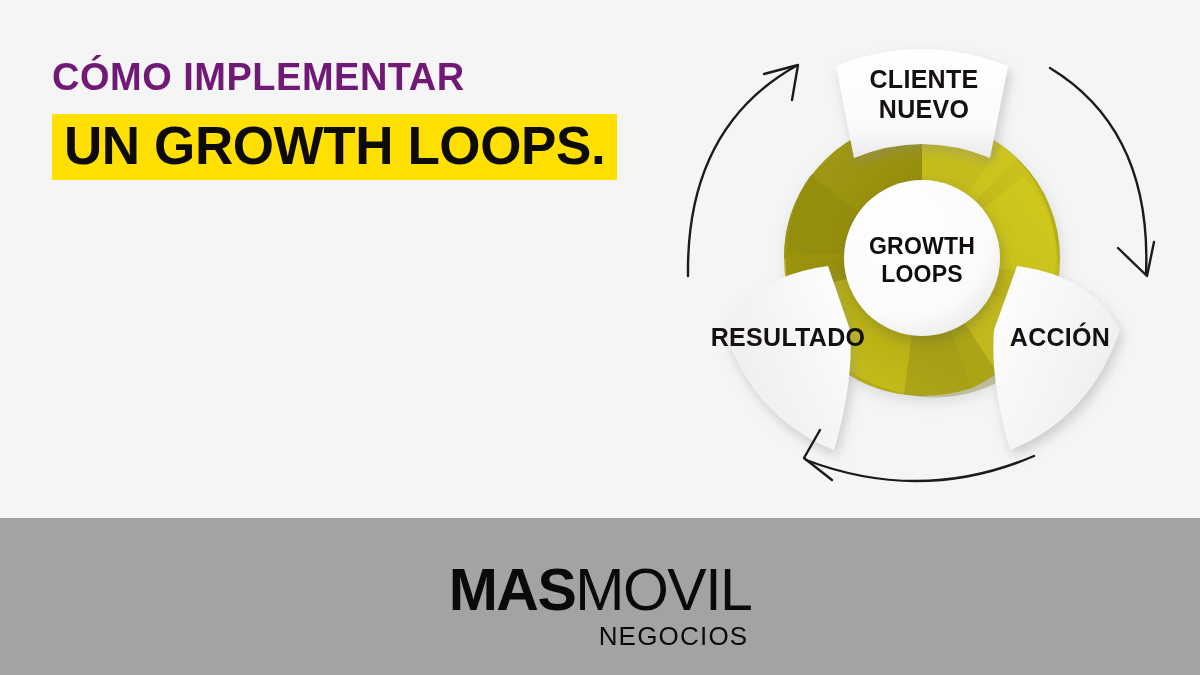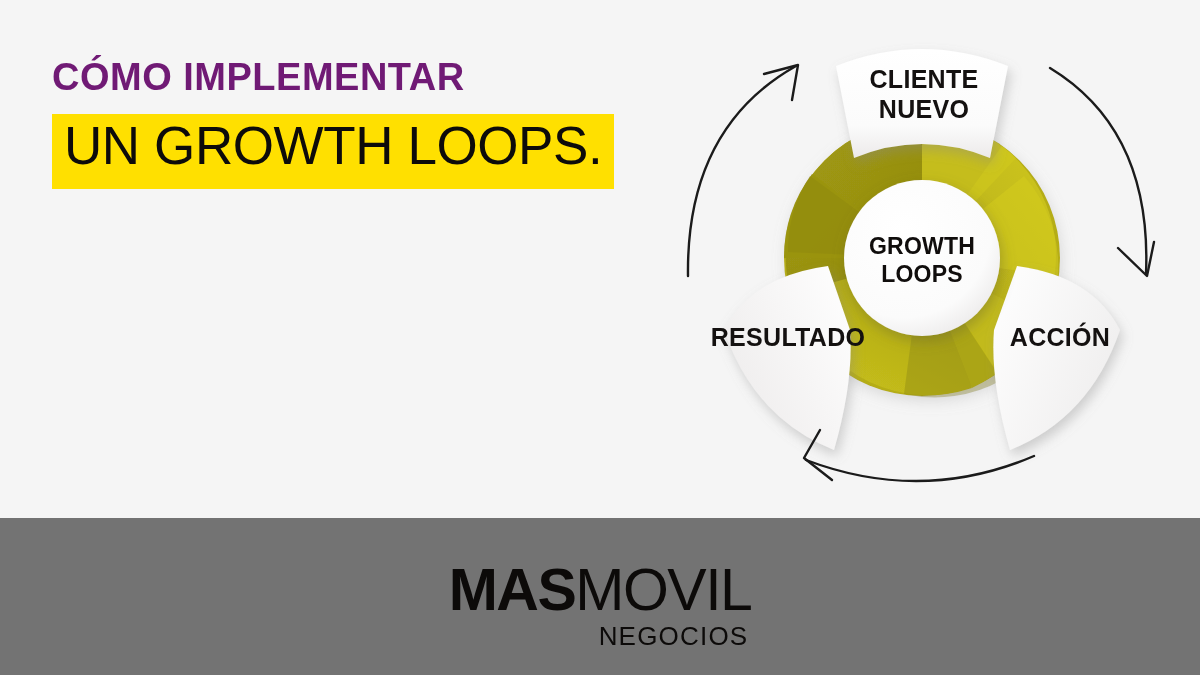--- a/index.html
+++ b/index.html
@@ -41,23 +41,23 @@
   #headline-line2-wrap {
     margin-top: 8px;
     display: inline-block;
   }
   #headline-line2 {
     display: inline-block;
     background: #ffe000;
     color: #0d0b0a;
     font-size: 53px;
     line-height: 62px;
-    font-weight: 400;
+    font-weight: 700;
     letter-spacing: -0.4px;
-    padding: 1px 12px 12px 12px;
+    padding: 1px 12px 3px 12px;
     white-space: nowrap;
   }
 
   
   #diagram {
     position: absolute;
     left: 672px;
     top: 8px;
     width: 500px;
     height: 500px;
@@ -80,21 +80,21 @@
     letter-spacing: 0.2px;
   }
 
   
   #footer-band {
     position: absolute;
     left: 0;
     top: 518px;
     width: 1200px;
     height: 157px;
-    background: #737373;
+    background: #a3a3a3;
   }
   #logo {
     position: absolute;
     left: 0;
     top: 42px;
     width: 1200px;
     text-align: center;
     line-height: 1;
   }
   #logo-main {

